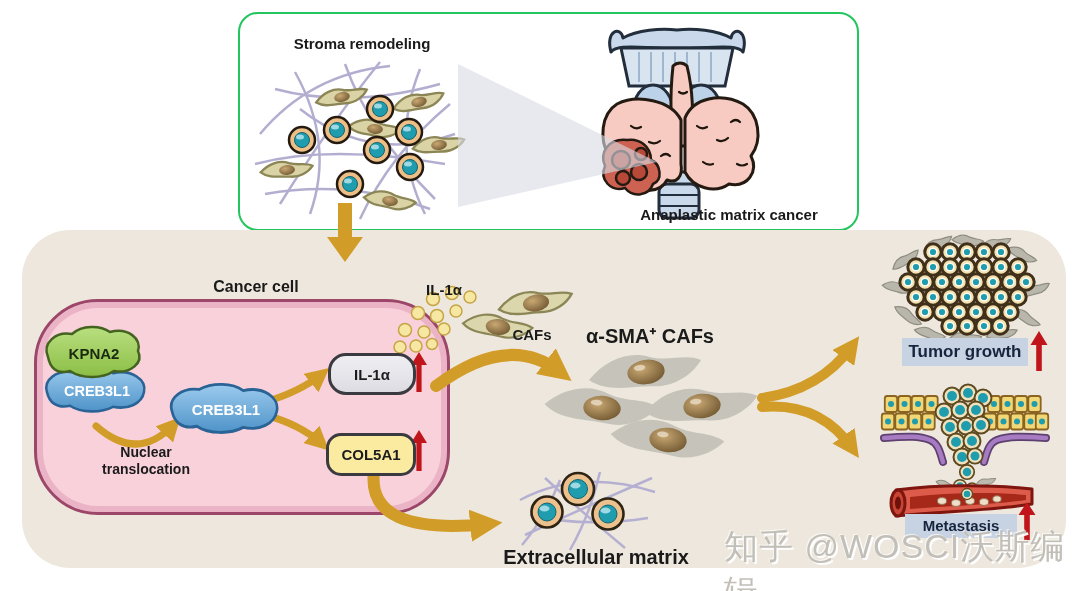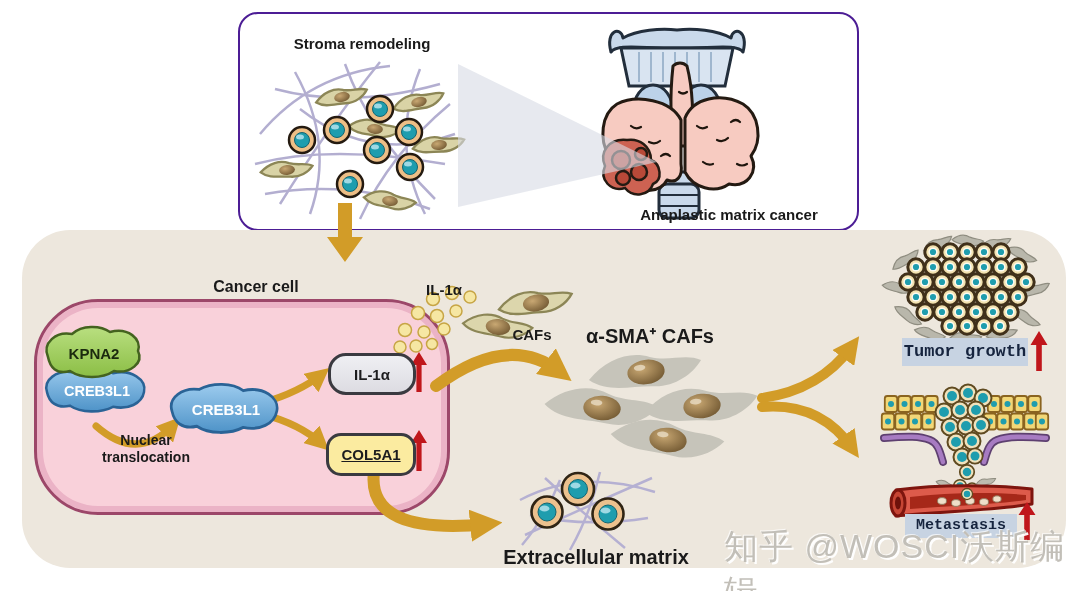--- a/index.html
+++ b/index.html
@@ -1,41 +1,41 @@
 <!DOCTYPE html>
 <html style="--gold: #D29C28; --red: #C0161B; --panel_bg: #EDE7DD; --cell_fill: #F9D1DA; --cell_border: #9C4769; --cell_inner: #EBB3C6; --badge_bg: #C7D3E2; --badge_text: #16243E; --il1a_bg: #DDDCE2; --col5a1_bg: #FBEBA0; --box_border: #3A3A40; --green_blob: #9CCD57; --blue_blob: #5E9FD3; --watermark: #C2BFB8;"><head>
 <meta charset="utf-8">
 <style>
   html,body{margin:0;padding:0;background:#ffffff;}
   #stage{position:relative;width:1080px;height:591px;background:#ffffff;overflow:hidden;
          font-family:"Liberation Sans",sans-serif;}
   .panel{position:absolute;}
   #top-panel{left:238px;top:12px;width:617px;height:215px;background:#ffffff;
-             border:2px solid #4c1d95;border-radius:20px;}
+             border:2px solid #22c55e;border-radius:20px;}
   #bottom-panel{left:22px;top:230px;width:1044px;height:338px;background:var(--panel_bg);
                 border-radius:48px;}
   #cancer-cell{position:absolute;left:34px;top:299px;width:410px;height:210px;
                border-radius:64px;background:var(--cell_fill);
                border:3px solid var(--cell_border);
                box-shadow:inset 0 0 0 6px var(--cell_inner);}
   svg{position:absolute;left:0;top:0;overflow:visible;}
   #overlay{width:1080px;height:591px;z-index:6;pointer-events:none;}
   .panel-svg{width:617px;height:215px;}
   .lbl{position:absolute;transform:translateX(-50%);font-weight:bold;font-size:15px;
        color:#1a1a1a;white-space:nowrap;z-index:10;}
-  .lbl.pre{white-space:pre-line;text-align:center;line-height:17px;font-size:14px;}
+  .lbl.pre{white-space:pre-line;text-align:center;line-height:17px;font-size:14px;margin-top:12px;}
   .gene-box{position:absolute;z-index:9;border:3px solid var(--box_border);
             display:flex;align-items:center;justify-content:center;
             font-weight:bold;font-size:15px;color:#1c1c1e;}
   #il1a-box{left:328px;top:353px;width:82px;height:36px;border-radius:18px;
             background:linear-gradient(#EFEFF3,var(--il1a_bg));}
   #col5a1-box{left:326px;top:433px;width:84px;height:37px;border-radius:15px;
-              background:var(--col5a1_bg);text-decoration:underline;}
+              background:var(--col5a1_bg);}
   .badge{position:absolute;z-index:9;background:var(--badge_bg);color:var(--badge_text);
-         font-weight:bold;text-align:center;font-family:Liberation Mono, monospace;}
+         font-weight:bold;text-align:center;}
   #tumor-badge{left:902px;top:338px;width:126px;height:28px;font-size:17px;line-height:28px;}
   #meta-badge{left:905px;top:514px;width:112px;height:24px;font-size:15px;line-height:24px;}
   #watermark{position:absolute;left:724px;top:524px;z-index:30;font-size:34px;font-weight:normal;
              letter-spacing:1px;color:var(--watermark);
              text-shadow:2px 2px 0 rgba(255,255,255,.95),-1px -1px 0 rgba(255,255,255,.7);}
 </style>
 </head>
 <body>
 
 <svg width="0" height="0" aria-hidden="true">

